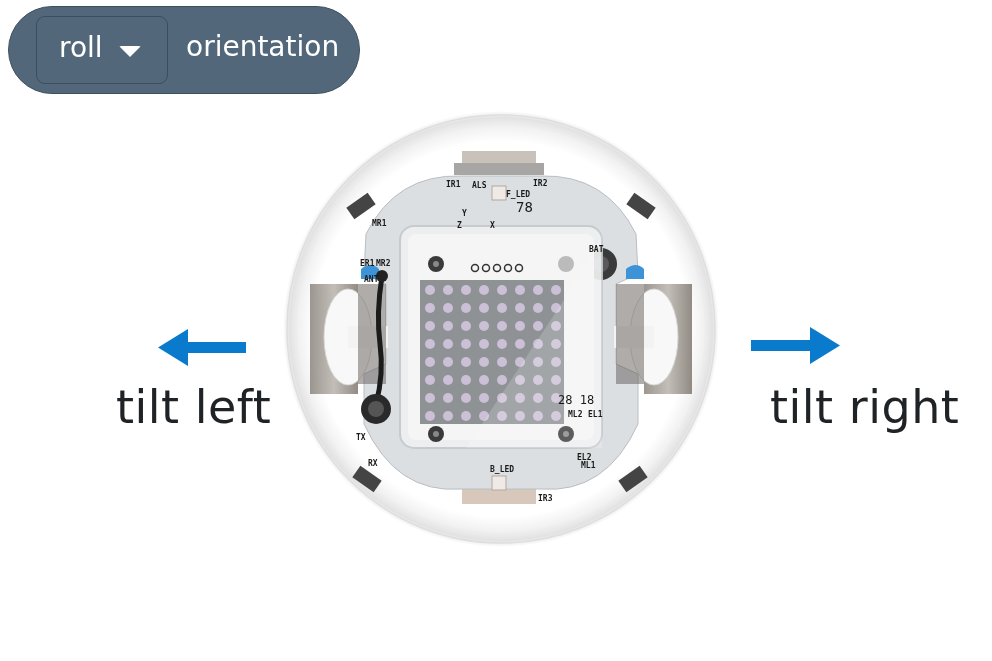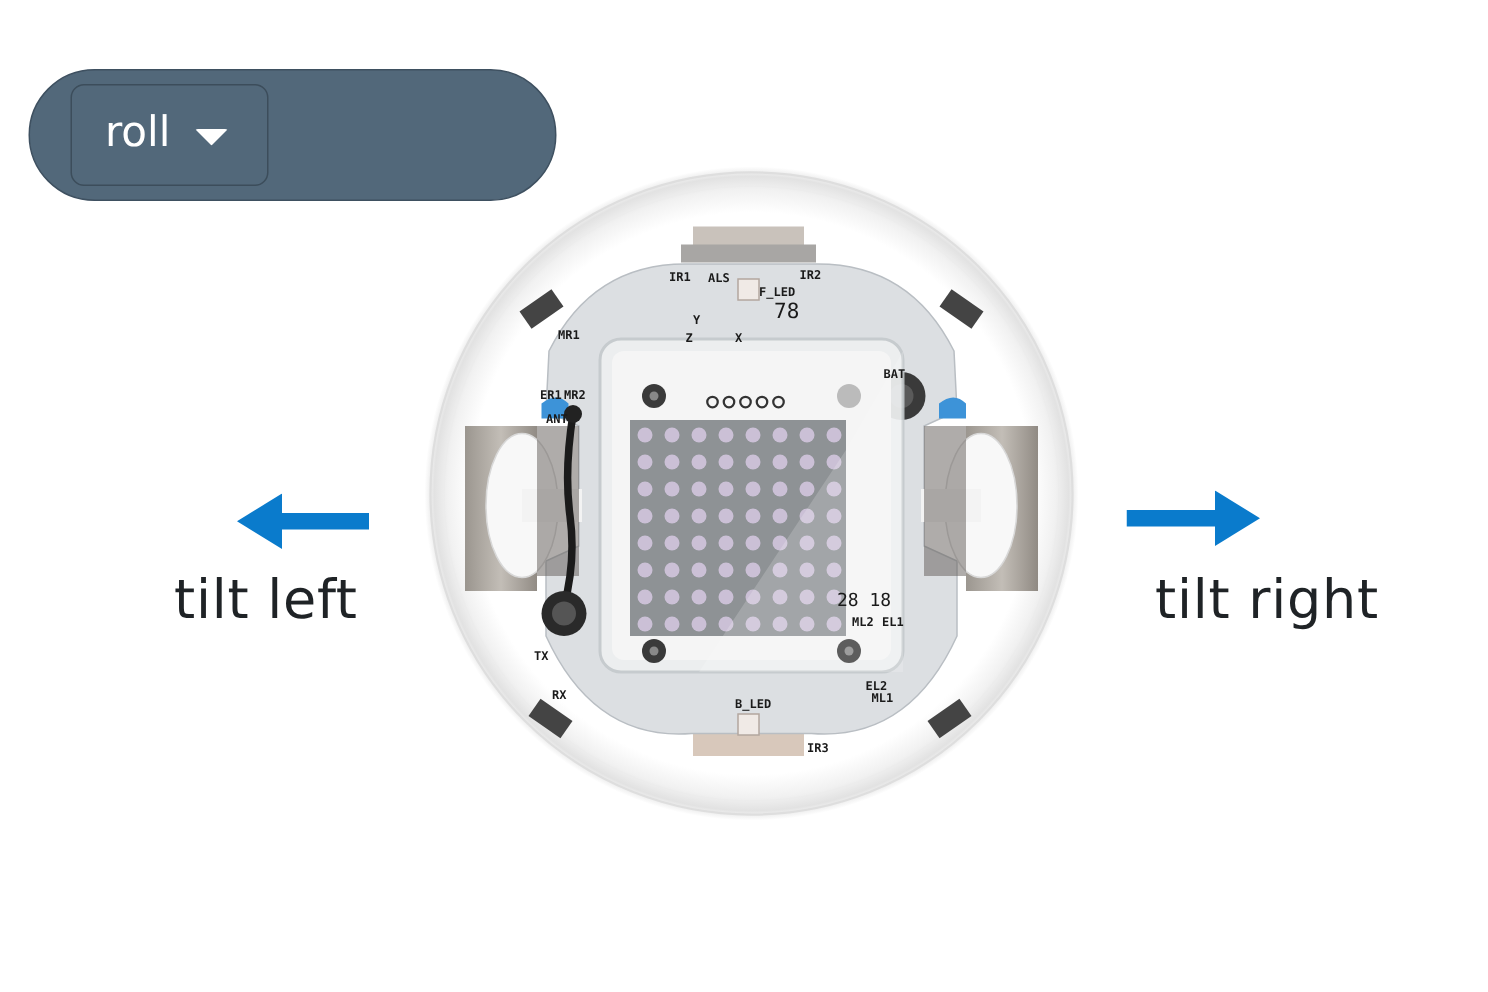--- a/index.html
+++ b/index.html
@@ -1,55 +1,55 @@
 <!DOCTYPE html>
 <html><head>
   <meta charset="utf-8">
   <style>
     html, body { margin:0; padding:0; }
     body {
       width:992px; height:661px; background:#ffffff; position:relative; overflow:hidden;
       font-family:"DejaVu Sans", sans-serif;
     }
     .block {
-      position:absolute; left:19px; top:6px; width:352px; height:88px;
+      position:absolute; left:8px; top:6px; width:352px; height:88px;
       background:#52687a; border-radius:44px; border:1px solid #3e5060;
       box-sizing:border-box;
-      margin-top:40px;
     }
     .dropdown {
       position:absolute; left:27px; top:9px; width:132px; height:68px;
       border:1.5px solid #3c4d5b; border-radius:9px; box-sizing:border-box;
       background:#52687a; cursor:pointer;
     }
     .dropdown .label {
       position:absolute; left:22px; top:14px; color:#ffffff; font-size:28px; letter-spacing:0px;
     }
     .dropdown .arrow {
       position:absolute; left:82px; top:29px; width:0; height:0;
       border-left:11px solid transparent; border-right:11px solid transparent;
       border-top:11px solid #ffffff; border-radius:2px;
     }
     .block .text {
       position:absolute; left:177px; top:23px; color:#ffffff; font-size:28px;
     }
     .arrow-left, .arrow-right { position:absolute; }
     .tilt-label {
-      position:absolute; font-size:36px; color:#1f2326; letter-spacing:0.5px;
+      position:absolute; font-size:46px; color:#1f2326; letter-spacing:0.5px;
     }
     .robot { position:absolute; left:276px; top:104px; width:450px; height:450px; }
   </style>
 </head>
 <body>
 
 <div class="block">
   <div class="dropdown">
     <span class="label">roll</span>
     <span class="arrow"></span>
   </div>
+  <span class="text">orientation</span>
 </div>
 
 <svg class="arrow-left" style="left:158px;top:329px" width="90" height="38" viewBox="0 0 90 38">
   <rect x="28" y="13" width="60" height="11" fill="#0a7bcc"></rect>
   <polygon points="0,18.5 30,0 30,37" fill="#0a7bcc"></polygon>
 </svg>
 <div class="tilt-label" style="left:116px;top:380px">tilt left</div>
 
 <svg class="arrow-right" style="left:751px;top:327px" width="90" height="38" viewBox="0 0 90 38">
   <rect x="0" y="13" width="62" height="11" fill="#0a7bcc"></rect>

